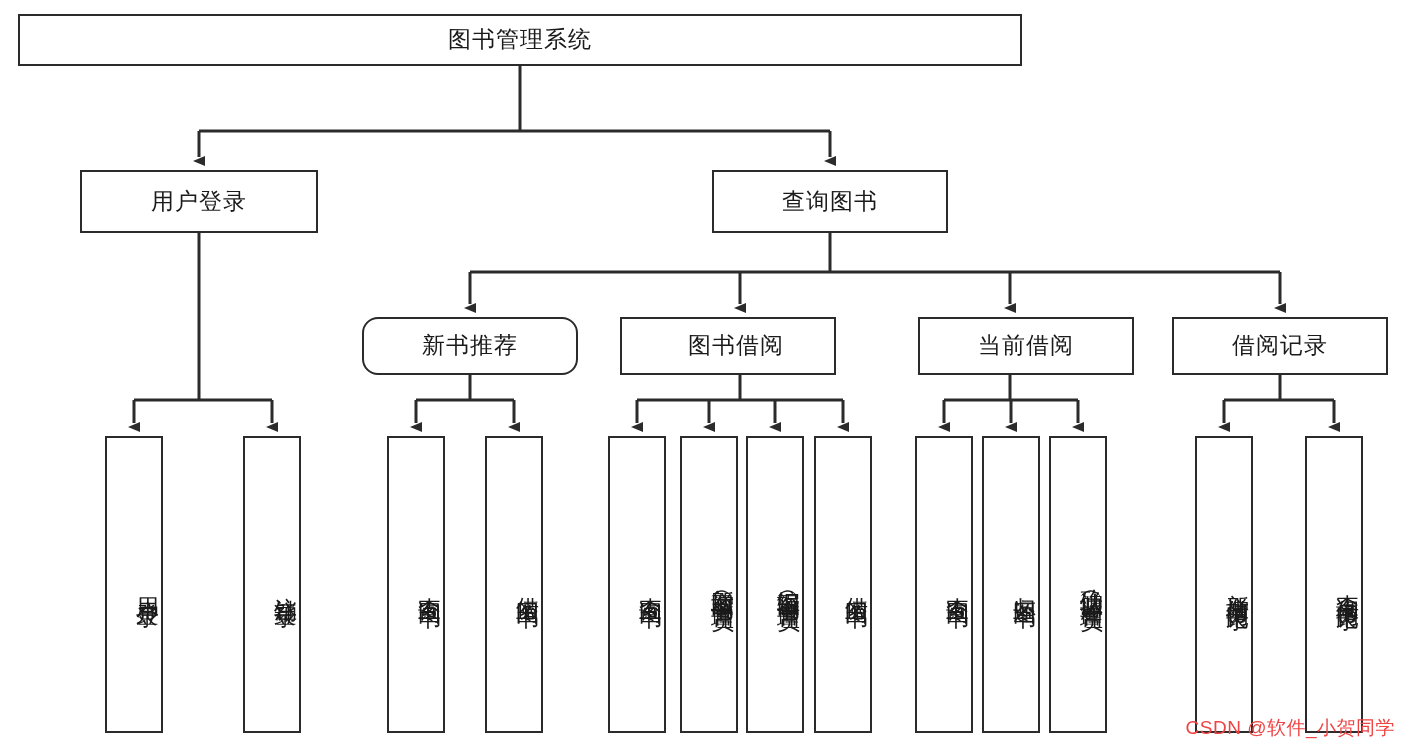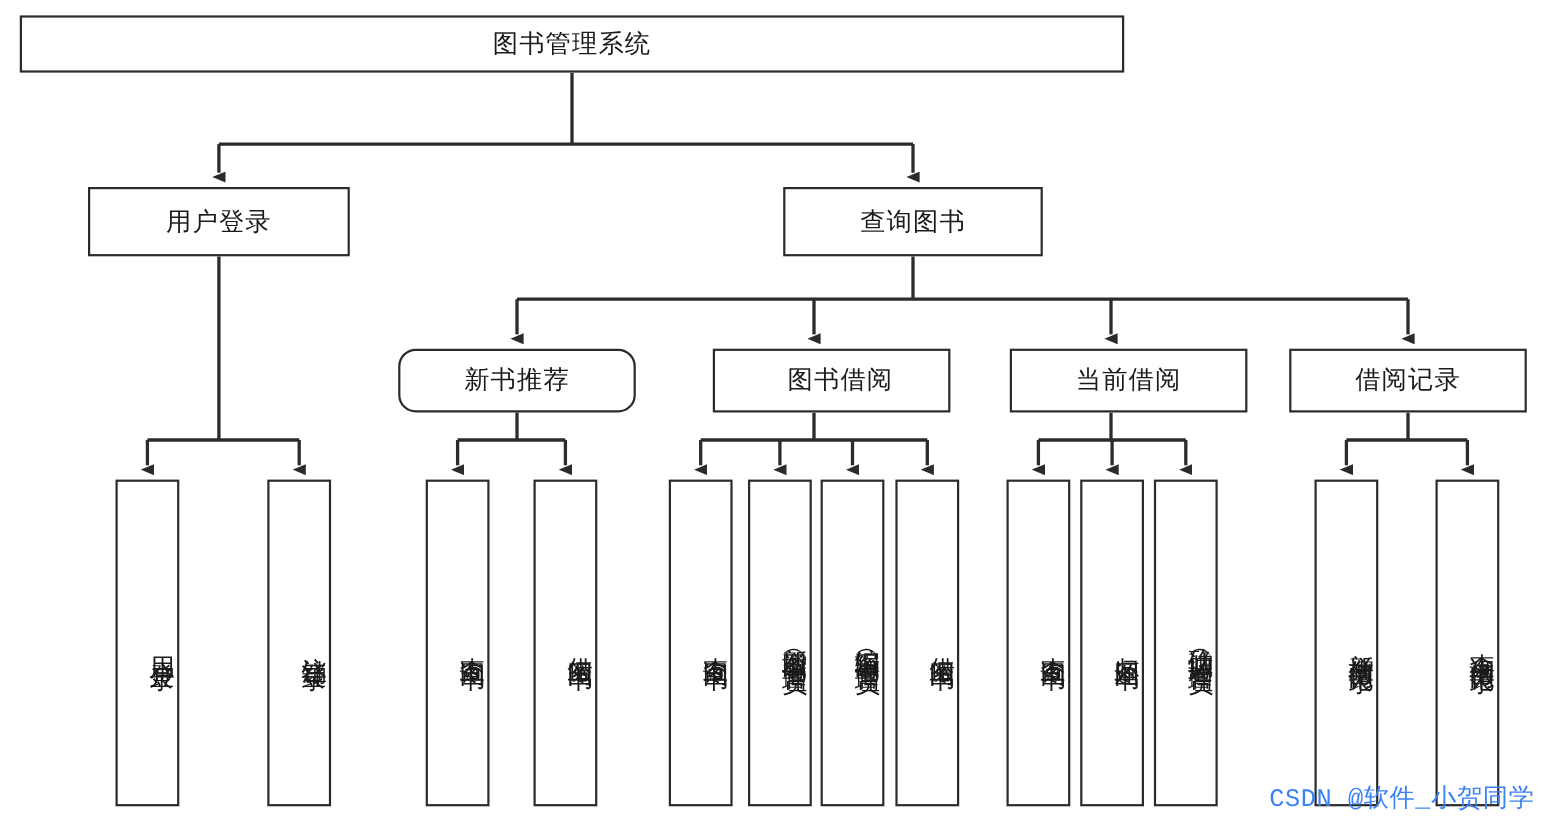--- a/index.html
+++ b/index.html
@@ -55,25 +55,25 @@
   }
   .node.vert .vtext {
     writing-mode: vertical-rl;
     text-orientation: upright;
     white-space: nowrap;
   }
   .watermark {
     position: absolute;
     right: 10px;
     bottom: 6px;
-    font-size: 23px;
-    color: #3b82f6;
+    font-size: 19px;
+    color: #ef4444;
     letter-spacing: 0.5px;
     white-space: nowrap;
-    font-family: Liberation Mono, monospace;
+    font-family: Liberation Sans, sans-serif;
   }
 </style>
 </head>
 <body>
 
 <div id="stage">
 
   <svg id="edges" viewBox="0 0 1405 747" xmlns="http://www.w3.org/2000/svg">
     <defs>
       <marker id="arrow" markerWidth="10" markerHeight="12" refX="1" refY="6" orient="auto" markerUnits="userSpaceOnUse">
@@ -123,21 +123,21 @@
       </div>
       <div class="node horiz" style="left: 80px; top: 170px; width: 238px; height: 63px;">
         <span class="htext">用户登录</span>
       </div>
       <div class="node horiz" style="left: 712px; top: 170px; width: 236px; height: 63px;">
         <span class="htext">查询图书</span>
       </div>
       <div class="node horiz" style="left: 362px; top: 317px; width: 216px; height: 58px; border-radius: 16px;">
         <span class="htext">新书推荐</span>
       </div>
-      <div class="node horiz" style="left: 648px; top: 317px; width: 216px; height: 58px; padding-left: 16px;">
+      <div class="node horiz" style="left: 620px; top: 317px; width: 216px; height: 58px; padding-left: 16px;">
         <span class="htext">图书借阅</span>
       </div>
       <div class="node horiz" style="left: 902px; top: 317px; width: 216px; height: 58px; margin-left: 16px;">
         <span class="htext">当前借阅</span>
       </div>
       <div class="node horiz" style="left: 1172px; top: 317px; width: 216px; height: 58px; align-items: center;">
         <span class="htext">借阅记录</span>
       </div>
       <div class="node vert" style="left: 105px; top: 436px; width: 58px; height: 297px;">
         <span class="vtext">用户登录</span>

